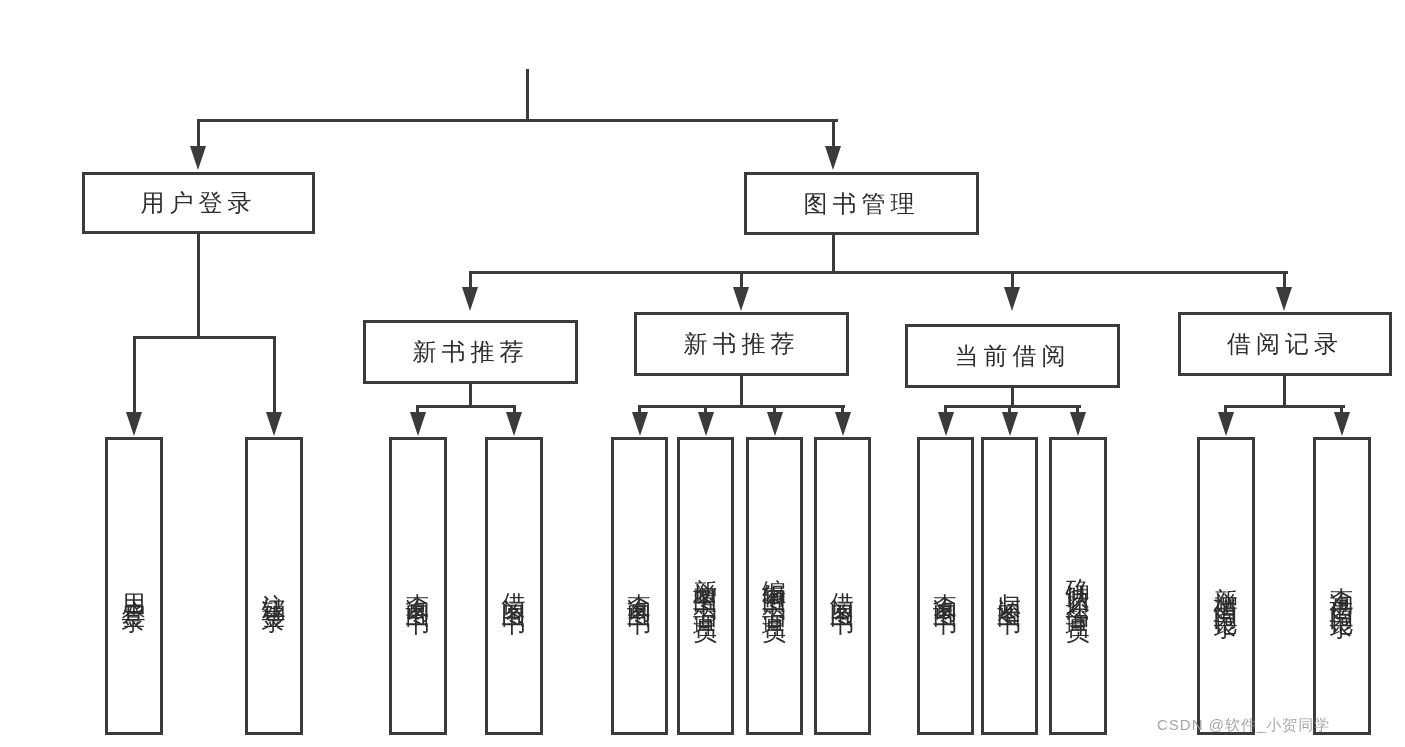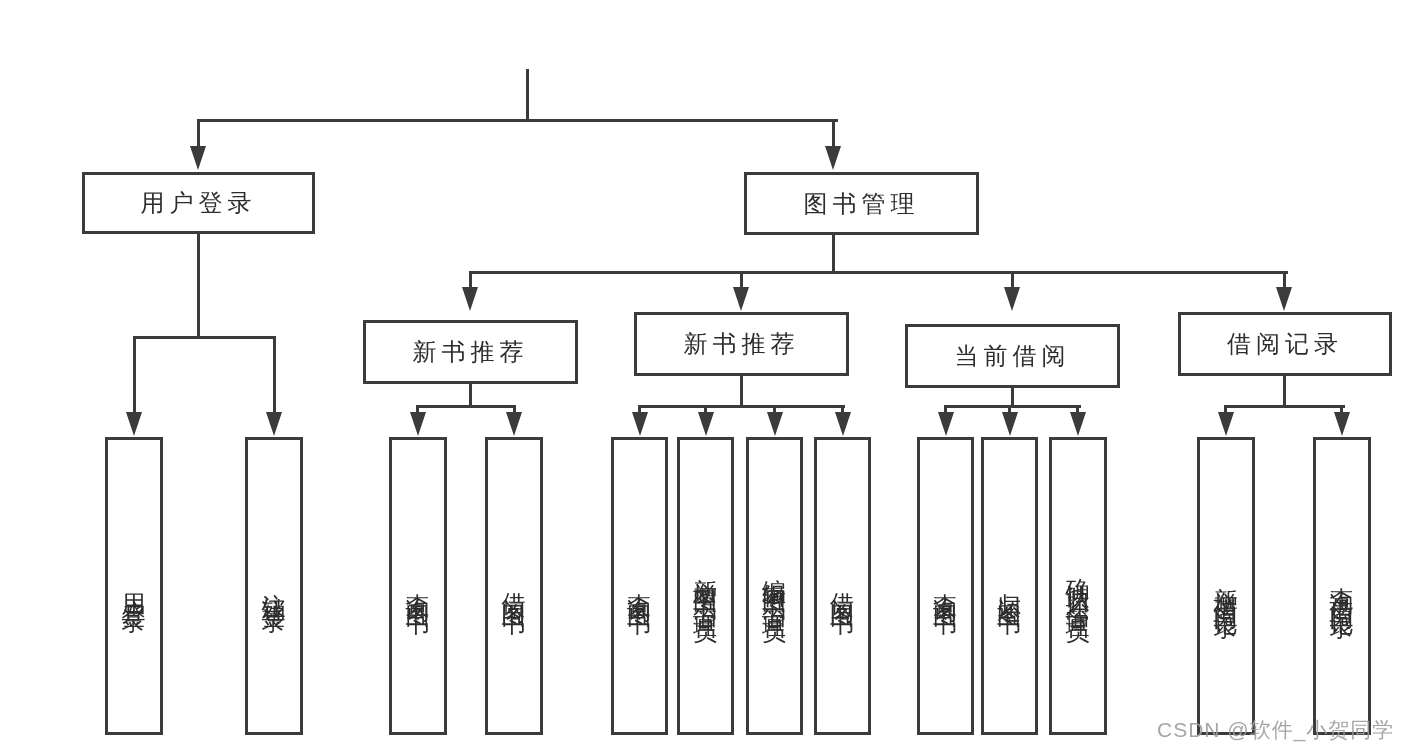--- a/index.html
+++ b/index.html
@@ -42,21 +42,21 @@
     width:0;height:0;
     border-left:8px solid transparent;
     border-right:8px solid transparent;
     border-top:24px solid #3b3b3b;
     z-index:1;
   }
   .watermark{
     position:absolute;
     left:1157px;top:716px;
     width:248px;
-    font-size:21px;
+    font-size:15px;
     letter-spacing:1px;
     color:rgba(155,155,155,0.9);
     z-index:5;
     white-space:nowrap;
   }
 </style>
 </head>
 <body>
 
 <div class="canvas">

